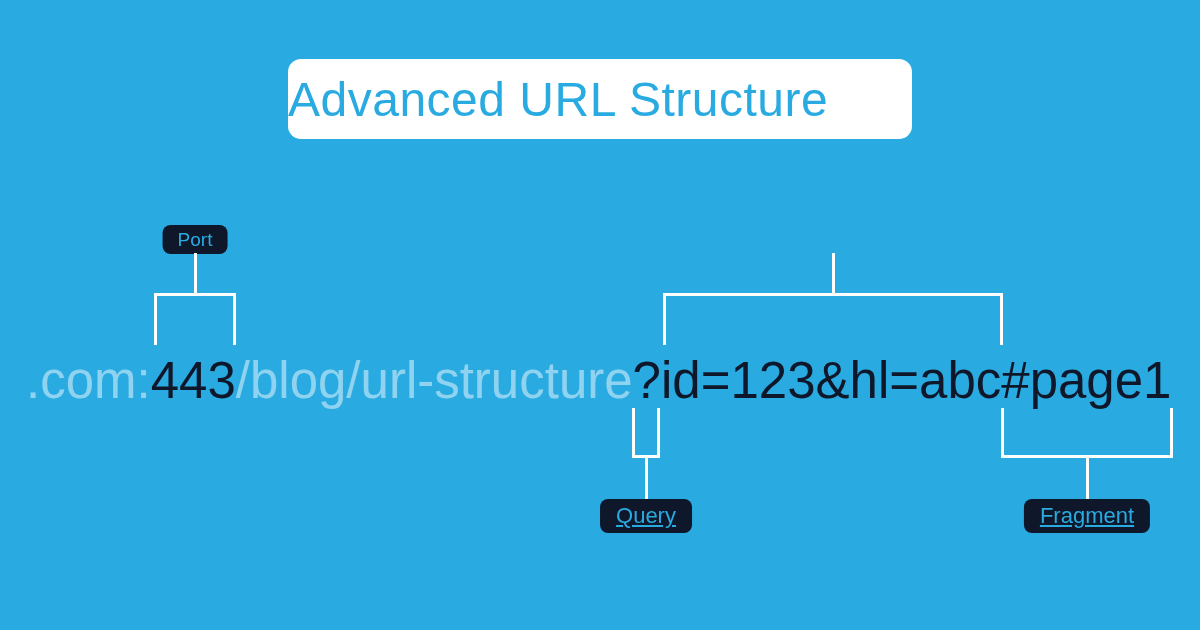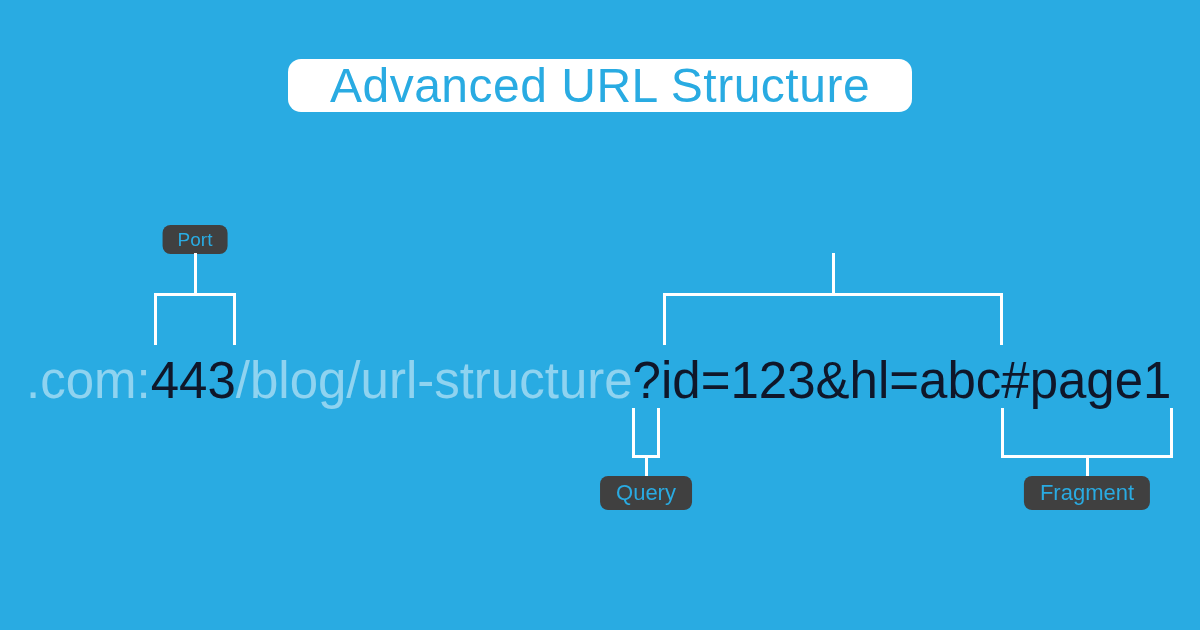--- a/index.html
+++ b/index.html
@@ -16,48 +16,48 @@
     overflow: hidden;
   }
 
   
   .title-box {
     position: absolute;
     left: 600px;
     top: 59px;
     transform: translateX(-50%);
     width: 624px;
-    height: 53px;
+    height: 80px;
     background: #ffffff;
     border-radius: 13px;
     display: flex;
     align-items: center;
-    justify-content: center;
+    justify-content: flex-start;
   }
   .title-box span {
     color: #29abe2;
     font-size: 48px;
     letter-spacing: 0.5px;
     white-space: nowrap;
   }
 
   
   .callout {
     position: absolute;
     transform: translateX(-50%);
-    background: #404040;
+    background: #0f172a;
     border-radius: 8px;
     color: #29abe2;
     display: flex;
     align-items: center;
     justify-content: center;
     white-space: nowrap;
   }
   .callout.top    { top: 225px; height: 29px; font-size: 19px; padding: 0 15px; }
-  .callout.bottom { top: 476px; height: 34px; font-size: 22px; padding: 0 16px; }
+  .callout.bottom { top: 499px; height: 34px; font-size: 22px; padding: 0 16px; text-decoration: underline; }
 
   .port-label     { left: 195px;  }
   .qs-label       { left: 833px;  }
   .query-label    { left: 646px;  }
   .fragment-label { left: 1087px; justify-content: center; }
 
   
   .stem {
     position: absolute;
     width: 3px;

